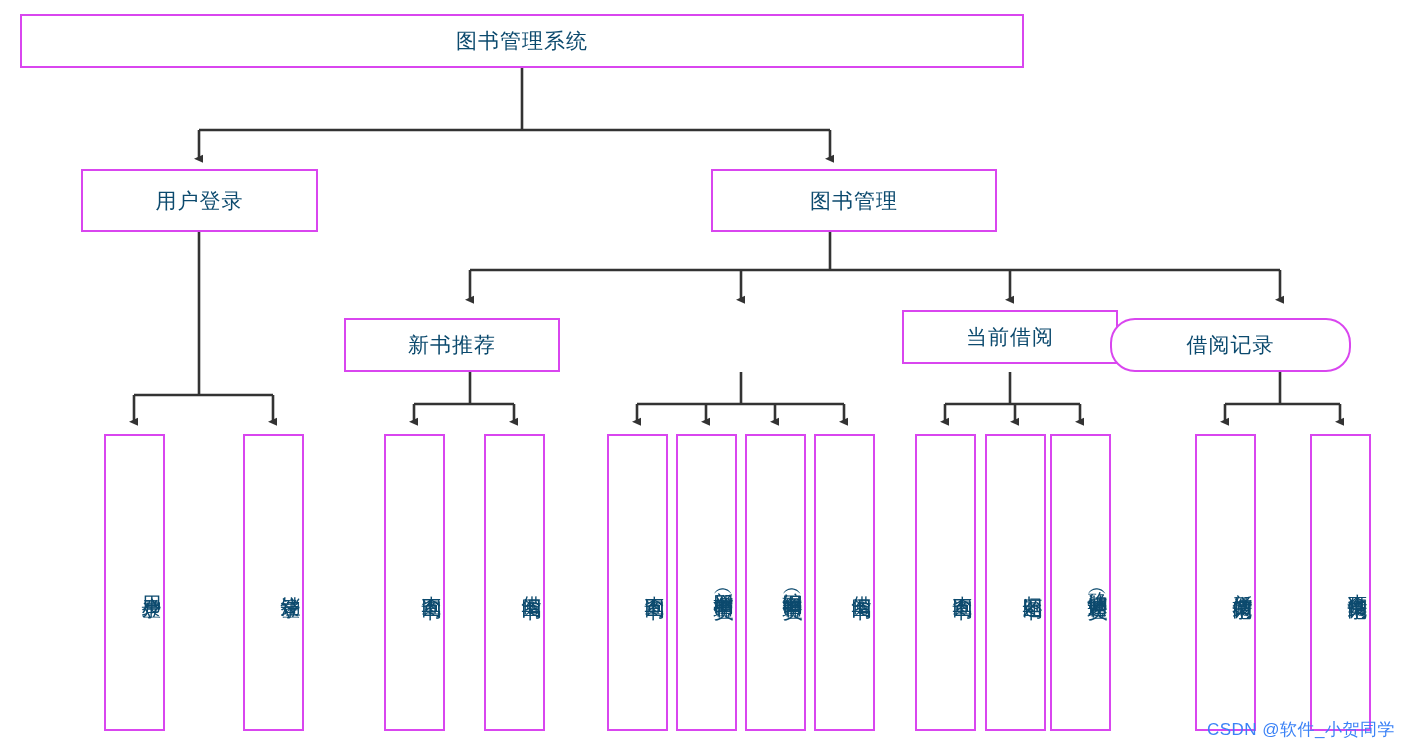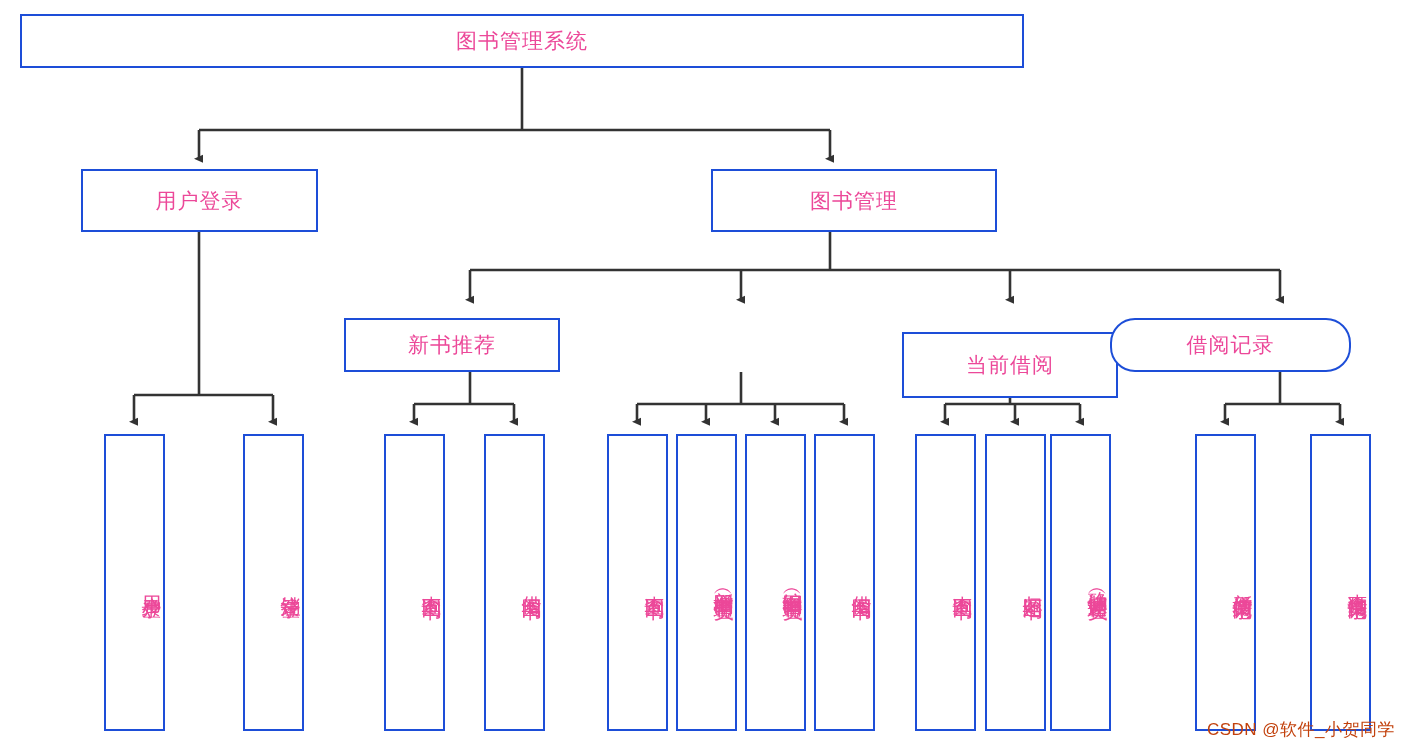--- a/index.html
+++ b/index.html
@@ -8,25 +8,25 @@
     font-family:"Liberation Sans","DejaVu Sans",sans-serif;
     -webkit-font-smoothing:antialiased;
   }
   #stage{position:relative;width:1405px;height:747px;background:#fff;}
   svg#wires{position:absolute;left:0;top:0;width:1405px;height:747px;}
 
   .node{
     position:absolute;
     box-sizing:border-box;
     background:#ffffff;
-    border:2px solid #1d4ed8;
+    border:2px solid #d946ef;
     display:flex;
     align-items:center;
     justify-content:center;
-    color:#ec4899;
+    color:#0c4a6e;
   }
   .node.horiz{
     font-size:21px;
     letter-spacing:1px;
     line-height:1.1;
   }
   .node.vert{
     writing-mode:vertical-rl;
     text-orientation:upright;
     font-size:20px;
@@ -41,21 +41,21 @@
     writing-mode:vertical-rl;
     text-orientation:upright;
     display:block;
     white-space:normal;
   }
   .watermark{
     position:absolute;
     right:10px;
     bottom:6px;
     font-size:17px;
-    color:#c2410c;
+    color:#3b82f6;
     letter-spacing:.5px;
     white-space:nowrap;
     pointer-events:none;
   }
 </style>
 </head>
 <body>
 
 <div id="stage">
 
@@ -116,21 +116,21 @@
   <div class="node horiz" style="left:81px;top:169px;width:237px;height:63px;">
     <span>用户登录</span>
   </div>
   <div class="node horiz" style="left:711px;top:169px;width:286px;height:63px;">
     <span>图书管理</span>
   </div>
 
   <div class="node horiz" style="left:344px;top:318px;width:216px;height:54px;">
     <span>新书推荐</span>
   </div>
-  <div class="node horiz" style="left:902px;top:332px;width:216px;height:66px;">
+  <div class="node horiz" style="left:902px;top:310px;width:216px;height:54px;">
     <span>当前借阅</span>
   </div>
   <div class="node horiz" style="left:1110px;top:318px;width:241px;height:54px;border-radius:25px;">
     <span>借阅记录</span>
   </div>
 
   <div class="node vert" style="left:104px;top:434px;width:61px;height:297px;">
     <span>用户登录</span>
   </div>
   <div class="node vert" style="left:243px;top:434px;width:61px;height:297px;">

